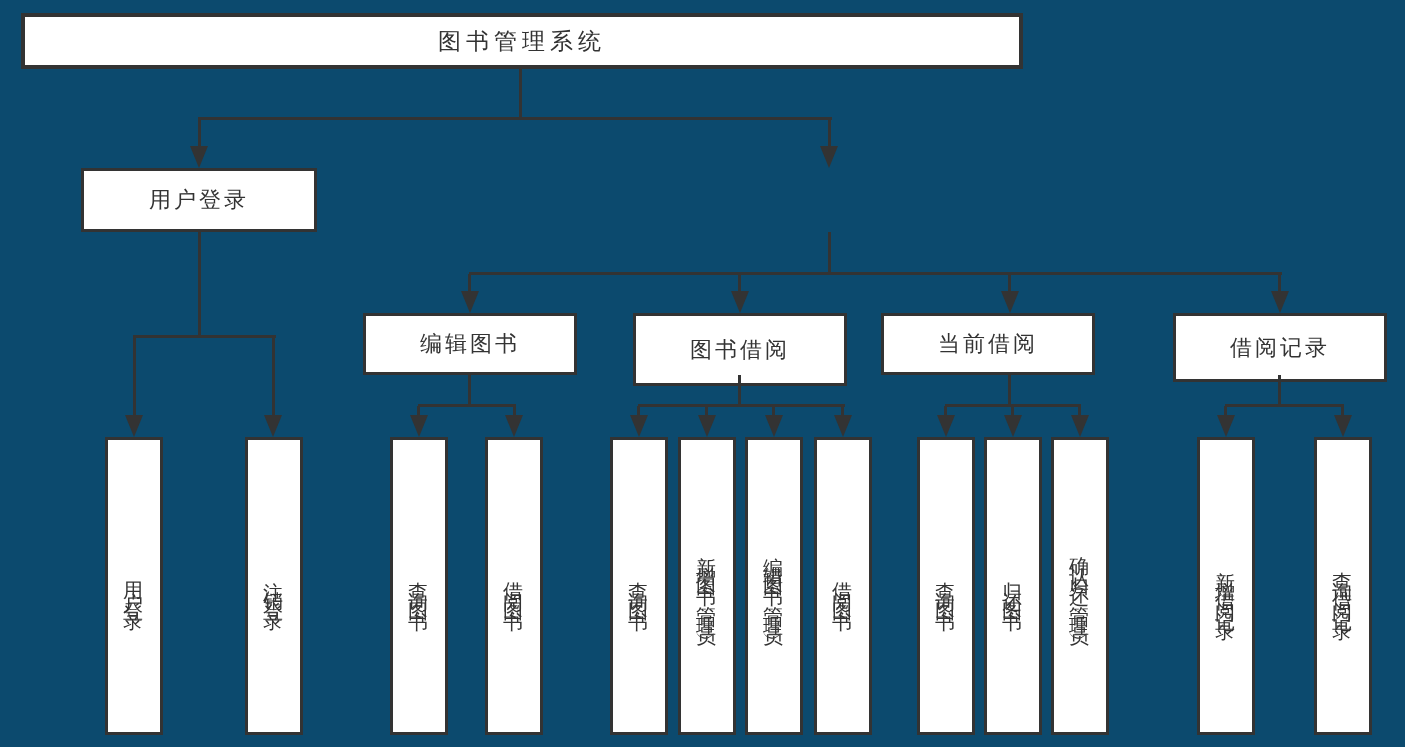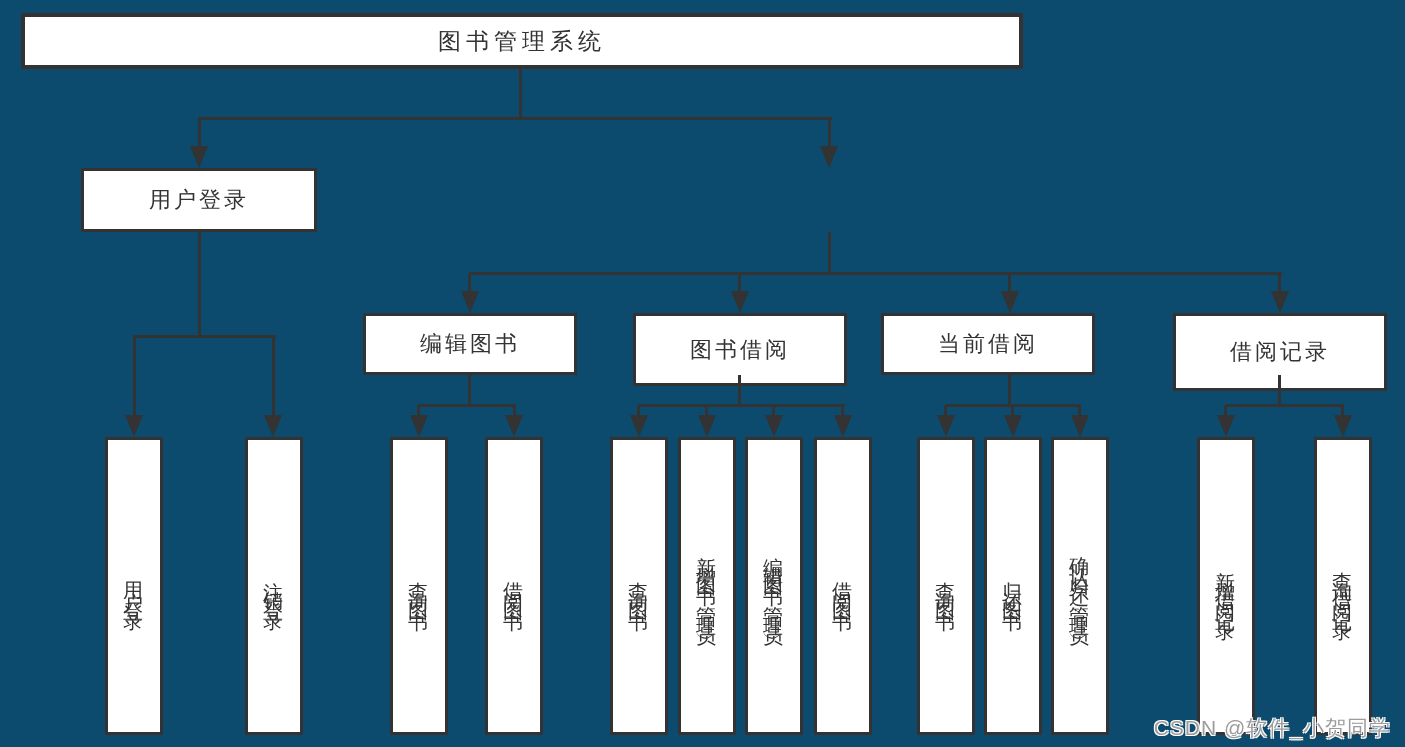--- a/index.html
+++ b/index.html
@@ -74,21 +74,21 @@
 
   <div class="box" style="left:363px; top:313px; width:214px; height:62px;">
     <span class="hlabel">编辑图书</span>
   </div>
   <div class="box" style="left:633px; top:313px; width:214px; height:73px;">
     <span class="hlabel">图书借阅</span>
   </div>
   <div class="box" style="left:881px; top:313px; width:214px; height:62px;">
     <span class="hlabel">当前借阅</span>
   </div>
-  <div class="box" style="left:1173px; top:313px; width:214px; height:78px;">
+  <div class="box" style="left:1173px; top:313px; width:214px; height:69px;">
     <span class="hlabel">借阅记录</span>
   </div>
 
   <div class="box" style="left:105px; top:437px; width:58px; height:298px;">
     <span class="vlabel">用户登录</span>
   </div>
   <div class="box" style="left:245px; top:437px; width:58px; height:298px;">
     <span class="vlabel">注销登录</span>
   </div>
 
@@ -181,15 +181,14 @@
   <div class="arrow" style="left:1004px; top:415px;"></div>
   <div class="arrow" style="left:1071px; top:415px;"></div>
 
   <div class="line" style="left:1278px; top:375px; width:3px; height:31px;"></div>
   <div class="line" style="left:1225px; top:404px; width:119px; height:3px;"></div>
   <div class="line" style="left:1224px; top:406px; width:3px; height:9px;"></div>
   <div class="line" style="left:1341px; top:406px; width:3px; height:9px;"></div>
   <div class="arrow" style="left:1217px; top:415px;"></div>
   <div class="arrow" style="left:1334px; top:415px;"></div>
 
-  <div class="watermark">CSDN @软件_小贺同学</div>
 
 </div>
 
 </body></html>

